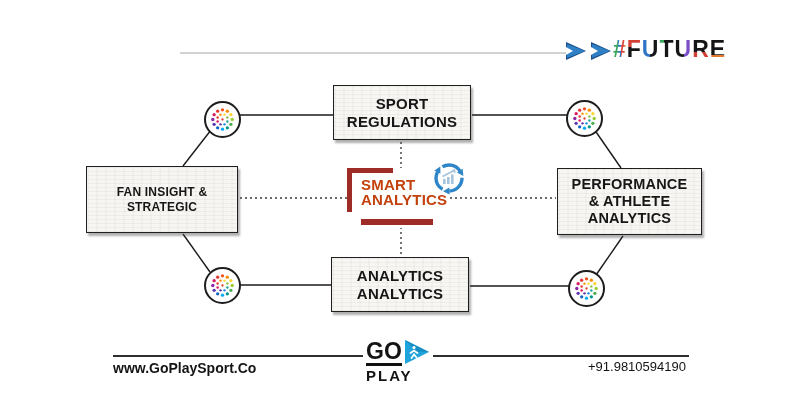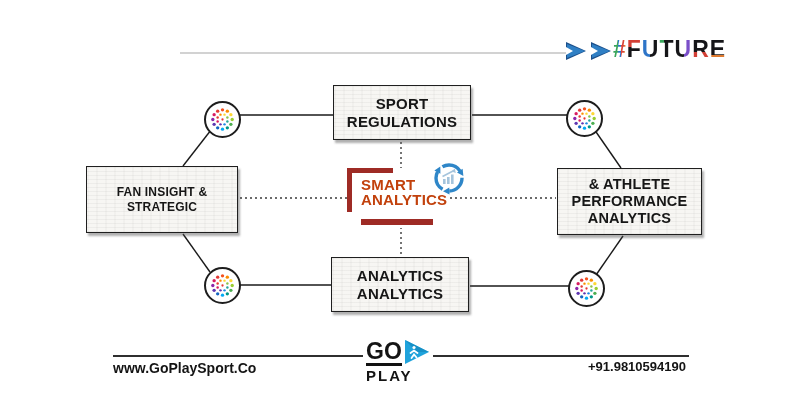--- a/index.html
+++ b/index.html
@@ -47,21 +47,21 @@
   .br-left{position:absolute;left:0;top:0;width:5px;height:44px;background:#9E2B25;}
   .center-text{position:absolute;left:14px;top:10px;color:#c2410c;font-size:15px;font-weight:800;
                line-height:14.5px;letter-spacing:.2px;white-space:nowrap;}
   .center-underline{position:absolute;left:14px;top:51px;width:72px;height:6px;background:#9E2B25;}
   .cycle-icon{position:absolute;left:429px;top:157px;}
 
   
   .foot-rule-l{position:absolute;left:113px;top:355px;width:250px;height:2px;background:#2f2f2f;}
   .foot-rule-r{position:absolute;left:433px;top:355px;width:256px;height:2px;background:#2f2f2f;}
   .website{position:absolute;left:113px;top:360px;font-size:14px;font-weight:700;}
-  .phone{position:absolute;left:588px;top:359px;font-size:13px;font-weight:700;}
+  .phone{position:absolute;left:588px;top:359px;font-size:13px;font-weight:400;}
   .goplay{position:absolute;left:366px;top:340px;width:78px;}
   .goplay .row{display:flex;align-items:flex-start;}
   .go-txt{font-size:23px;font-weight:900;letter-spacing:0;line-height:22px;border-bottom:3px solid #111;padding-bottom:1px;}
   .play-txt{font-size:15px;font-weight:800;letter-spacing:2px;line-height:16px;margin-top:2px;}
 </style>
 </head>
 <body>
 
 <div class="canvas">
 
@@ -159,22 +159,22 @@
 
   <div class="node node-top">
     <span class="ln">SPORT</span>
     <span class="ln">REGULATIONS</span>
   </div>
   <div class="node node-left">
     <span class="ln">FAN INSIGHT &amp;</span>
     <span class="ln">STRATEGIC</span>
   </div>
   <div class="node node-right">
+    <span class="ln">PERFORMANCE</span>
     <span class="ln">&amp; ATHLETE</span>
-    <span class="ln">PERFORMANCE</span>
     <span class="ln">ANALYTICS</span>
   </div>
   <div class="node node-bottom">
     <span class="ln">ANALYTICS</span>
     <span class="ln">ANALYTICS</span>
   </div>
 
   <div class="center-group">
     <div class="br-top"></div>
     <div class="br-left"></div>

